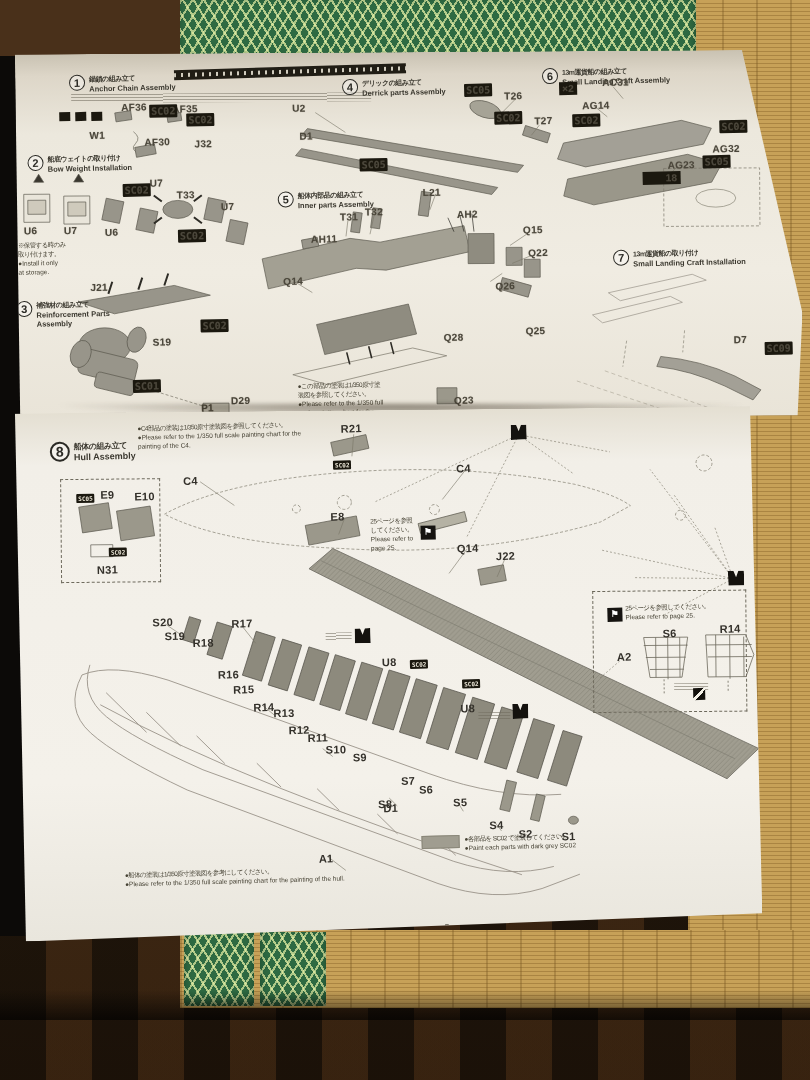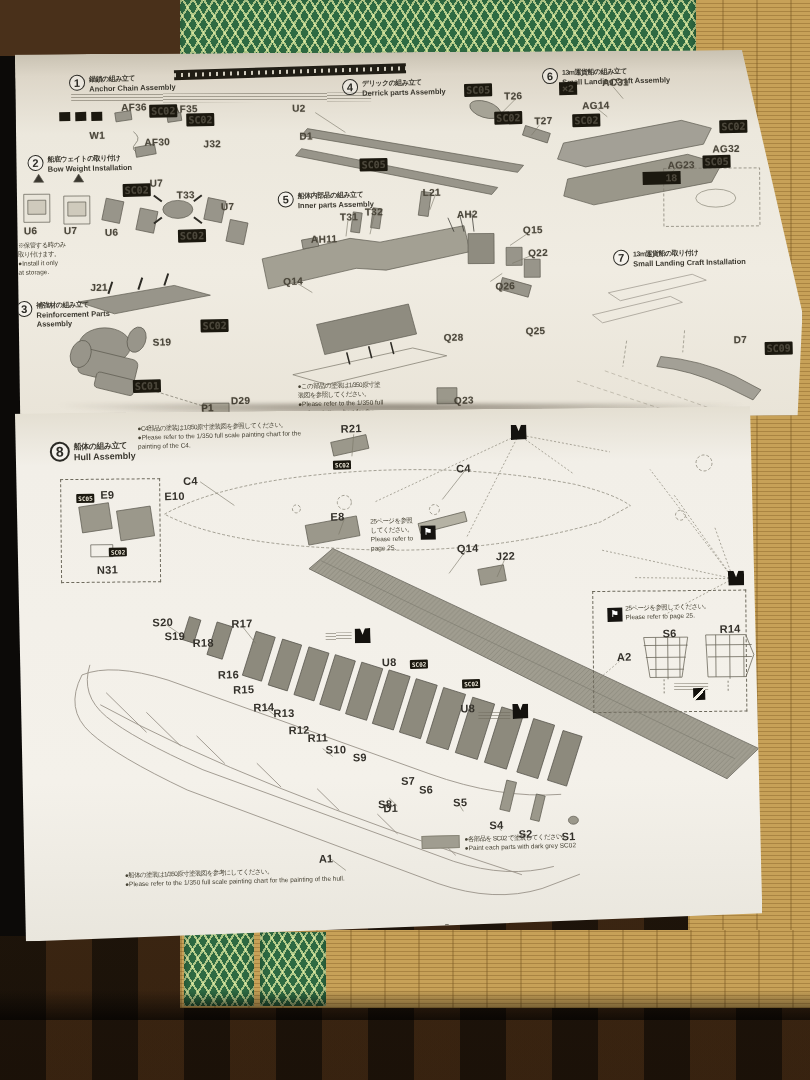--- a/index.html
+++ b/index.html
@@ -217,21 +217,21 @@
       <span class="jp">●この部品の塗装は1/350原寸塗</span><br>
       <span class="jp">装図を参照してください。</span><br>
       <span>●Please refer to the 1/350 full</span><br>
       <span>scale painting chart for the</span>
     </div>
     <div id="top-labels" data-interactable="false">
         <span class="lbl " data-interactable="false" style="left: 106px; top: 48px;">AF36</span>
         <span class="lbl " data-interactable="false" style="left: 157px; top: 50px;">AF35</span>
         <span class="lbl " data-interactable="false" style="left: 74px; top: 76px;">W1</span>
         <span class="lbl " data-interactable="false" style="left: 129px; top: 83px;">AF30</span>
-        <span class="lbl " data-interactable="false" style="left: 179px; top: 85px; margin-left: 9px;">J32</span>
+        <span class="lbl " data-interactable="false" style="left: 179px; top: 85px;">J32</span>
         <span class="lbl " data-interactable="false" style="left: 277px; top: 50px;">U2</span>
         <span class="lbl " data-interactable="false" style="left: 284px; top: 78px;">D1</span>
         <span class="lbl " data-interactable="false" style="left: 8px; top: 171px;">U6</span>
         <span class="lbl " data-interactable="false" style="left: 48px; top: 171px;">U7</span>
         <span class="lbl " data-interactable="false" style="left: 134px; top: 124px;">U7</span>
         <span class="lbl " data-interactable="false" style="left: 161px; top: 136px;">T33</span>
         <span class="lbl " data-interactable="false" style="left: 89px; top: 173px;">U6</span>
         <span class="lbl " data-interactable="false" style="left: 205px; top: 148px;">U7</span>
         <span class="lbl " data-interactable="false" style="left: 74px; top: 228px;">J21</span>
         <span class="lbl " data-interactable="false" style="left: 136px; top: 283px;">S19</span>
@@ -391,21 +391,21 @@
     <div class="scribble" data-interactable="false" style="left:658px;top:276px;width:34px;height:8px;"></div>
     <div class="scribble" data-interactable="false" style="left:462px;top:303px;width:32px;height:8px;"></div>
     <div class="scribble" data-interactable="false" style="left:310px;top:222px;width:26px;height:8px;"></div>
 
     <div class="pagenum" data-interactable="false" style="left:417px;top:513px;">—5—</div>
     <div id="bottom-labels" data-interactable="false">
         <span class="lbl " data-interactable="false" style="left: 327px; top: 12px;">R21</span>
         <span class="lbl " data-interactable="false" style="left: 169px; top: 63px;">C4</span>
         <span class="lbl " data-interactable="false" style="left: 442px; top: 53px;">C4</span>
         <span class="lbl " data-interactable="false" style="left: 86px; top: 76px;">E9</span>
-        <span class="lbl " data-interactable="false" style="left: 120px; top: 78px; margin-left: 30px;">E10</span>
+        <span class="lbl " data-interactable="false" style="left: 120px; top: 78px;">E10</span>
         <span class="lbl " data-interactable="false" style="left: 316px; top: 100px;">E8</span>
         <span class="lbl " data-interactable="false" style="left: 82px; top: 151px;">N31</span>
         <span class="lbl " data-interactable="false" style="left: 442px; top: 133px;">Q14</span>
         <span class="lbl " data-interactable="false" style="left: 481px; top: 141px;">J22</span>
         <span class="lbl " data-interactable="false" style="left: 137px; top: 204px;">S20</span>
         <span class="lbl " data-interactable="false" style="left: 149px; top: 218px;">S19</span>
         <span class="lbl " data-interactable="false" style="left: 177px; top: 225px;">R18</span>
         <span class="lbl " data-interactable="false" style="left: 216px; top: 206px;">R17</span>
         <span class="lbl " data-interactable="false" style="left: 202px; top: 257px;">R16</span>
         <span class="lbl " data-interactable="false" style="left: 217px; top: 272px;">R15</span>

